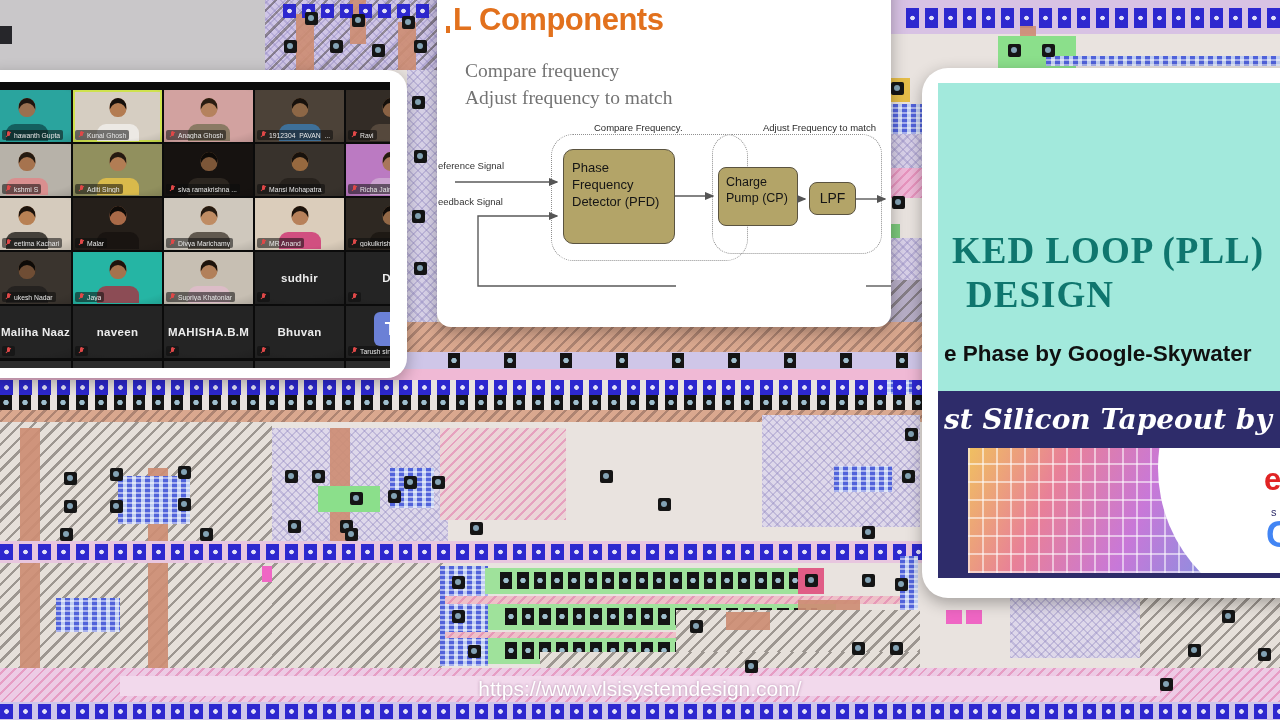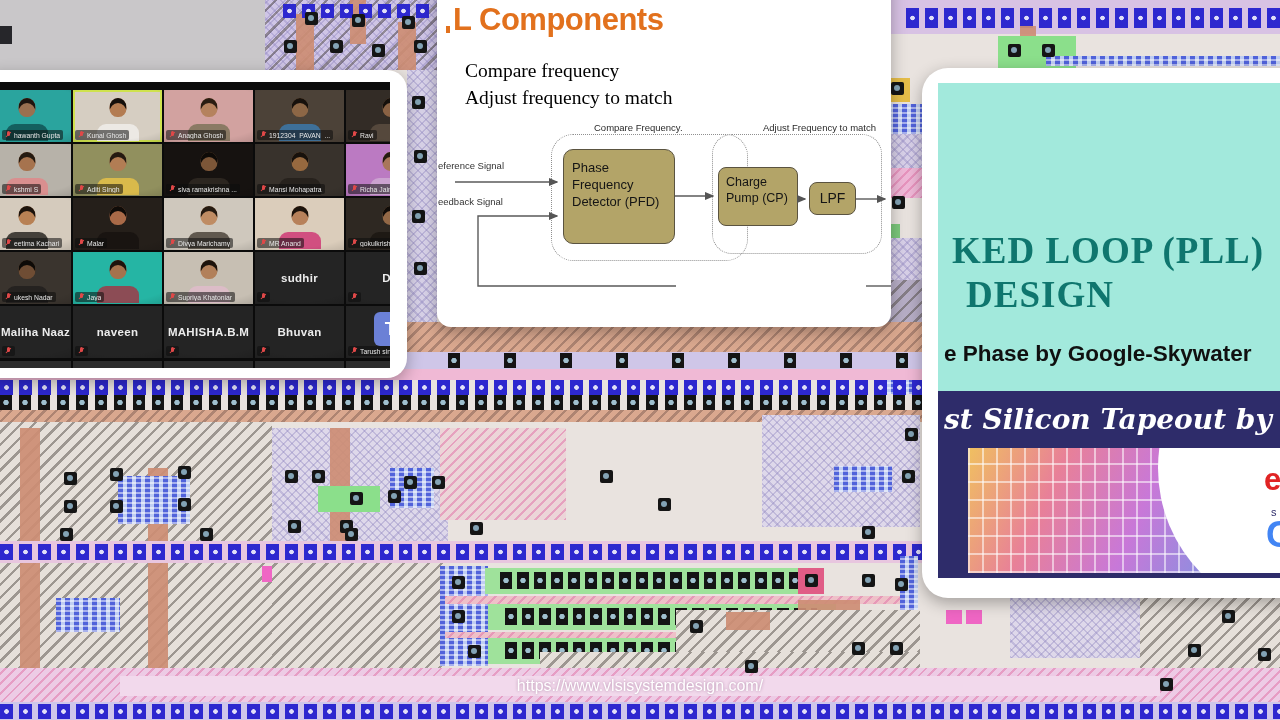--- a/index.html
+++ b/index.html
@@ -48,21 +48,21 @@
   .mic::after{content:"";position:absolute;left:0;top:3px;width:7px;height:1.3px;background:#e04848;transform:rotate(-45deg);}
   .tname{position:absolute;inset:0;display:flex;align-items:center;justify-content:center;
          font-weight:bold;font-size:11.5px;color:#ececec;letter-spacing:.3px;}
   .avx{position:absolute;left:50%;top:44%;transform:translate(-50%,-50%);width:34px;height:34px;border-radius:6px;
        display:flex;align-items:center;justify-content:center;font-weight:bold;font-size:19px;color:#fff;}
   .strip{position:absolute;width:89px;height:7px;background:#2d2d2d;}
   
   .slide-title{position:absolute;left:16px;top:28px;font-weight:bold;font-size:31px;letter-spacing:-.5px;color:#e2711d;}
   .title-frag{position:absolute;left:9px;top:52px;width:4px;height:7px;background:#e2711d;}
   .bullets{position:absolute;left:28px;top:84px;font-family:"Liberation Serif",serif;
-           font-size:19.5px;line-height:26.5px;color:#000000;}
+           font-size:19.5px;line-height:26.5px;color:#737373;}
   .diagram{position:absolute;left:0;top:144px;width:454px;height:200px;font-family:"Liberation Sans",sans-serif;}
   .dotted{position:absolute;border:1.5px dotted #8f8f8f;border-radius:22px;}
   .tanbox{position:absolute;background:#b3a468;border:1.6px solid #5a5340;border-radius:10px;
           color:#151515;font-size:13px;line-height:17px;box-sizing:border-box;}
   .dlabel{position:absolute;font-size:9.5px;color:#2a2a2a;white-space:nowrap;}
   .ilabel{position:absolute;font-size:9.5px;color:#333;white-space:nowrap;}
   
   .mint{position:absolute;left:16px;top:15px;width:376px;height:308px;}
   .greenhead{position:absolute;left:28px;top:56px;font-family:"Liberation Serif",serif;font-weight:bold;
              font-size:27px;line-height:35px;letter-spacing:.5px;}
@@ -81,21 +81,21 @@
        linear-gradient(115deg,#f0c060,#e88098 30%,#c878d8 60%,#8890e0 90%);}
   .curve{position:absolute;left:190px;top:-130px;width:300px;height:300px;border-radius:50%;background:#fff;}
   .mpw{position:absolute;left:24px;top:26px;width:200px;text-align:center;font-weight:bold;
        font-size:24px;line-height:31px;color:#0d0d0d;letter-spacing:-.5px;}
   .mpw .red{color:#e02424;}
   .ef{position:absolute;left:296px;top:14px;font-weight:bold;font-size:31px;color:#e02424;}
   .gs{position:absolute;left:303px;top:58px;font-size:11px;color:#2e2c6a;}
   .gg{position:absolute;left:298px;top:66px;font-weight:bold;font-size:36px;color:#4285f4;}
   
   .url{position:absolute;left:0;top:677px;width:100%;text-align:center;z-index:4;
-       font-size:16px;color:#fff;text-shadow:0 0 3px rgba(140,90,130,.65);}
+       font-size:21px;color:#fff;text-shadow:0 0 3px rgba(140,90,130,.65);}
 </style>
 </head>
 <body>
 
 <div class="stage">
 
   <div id="bg">
       <div class="flat" style="left: 0px; top: 0px; width: 437px; height: 70px; background-color: rgb(201, 199, 201);"></div>
       <div class="xhatch" style="left: 265px; top: 0px; width: 172px; height: 70px; background-color: rgb(207, 197, 230);"></div>
       <div class="hatch" style="left: 265px; top: 0px; width: 172px; height: 70px;"></div>

